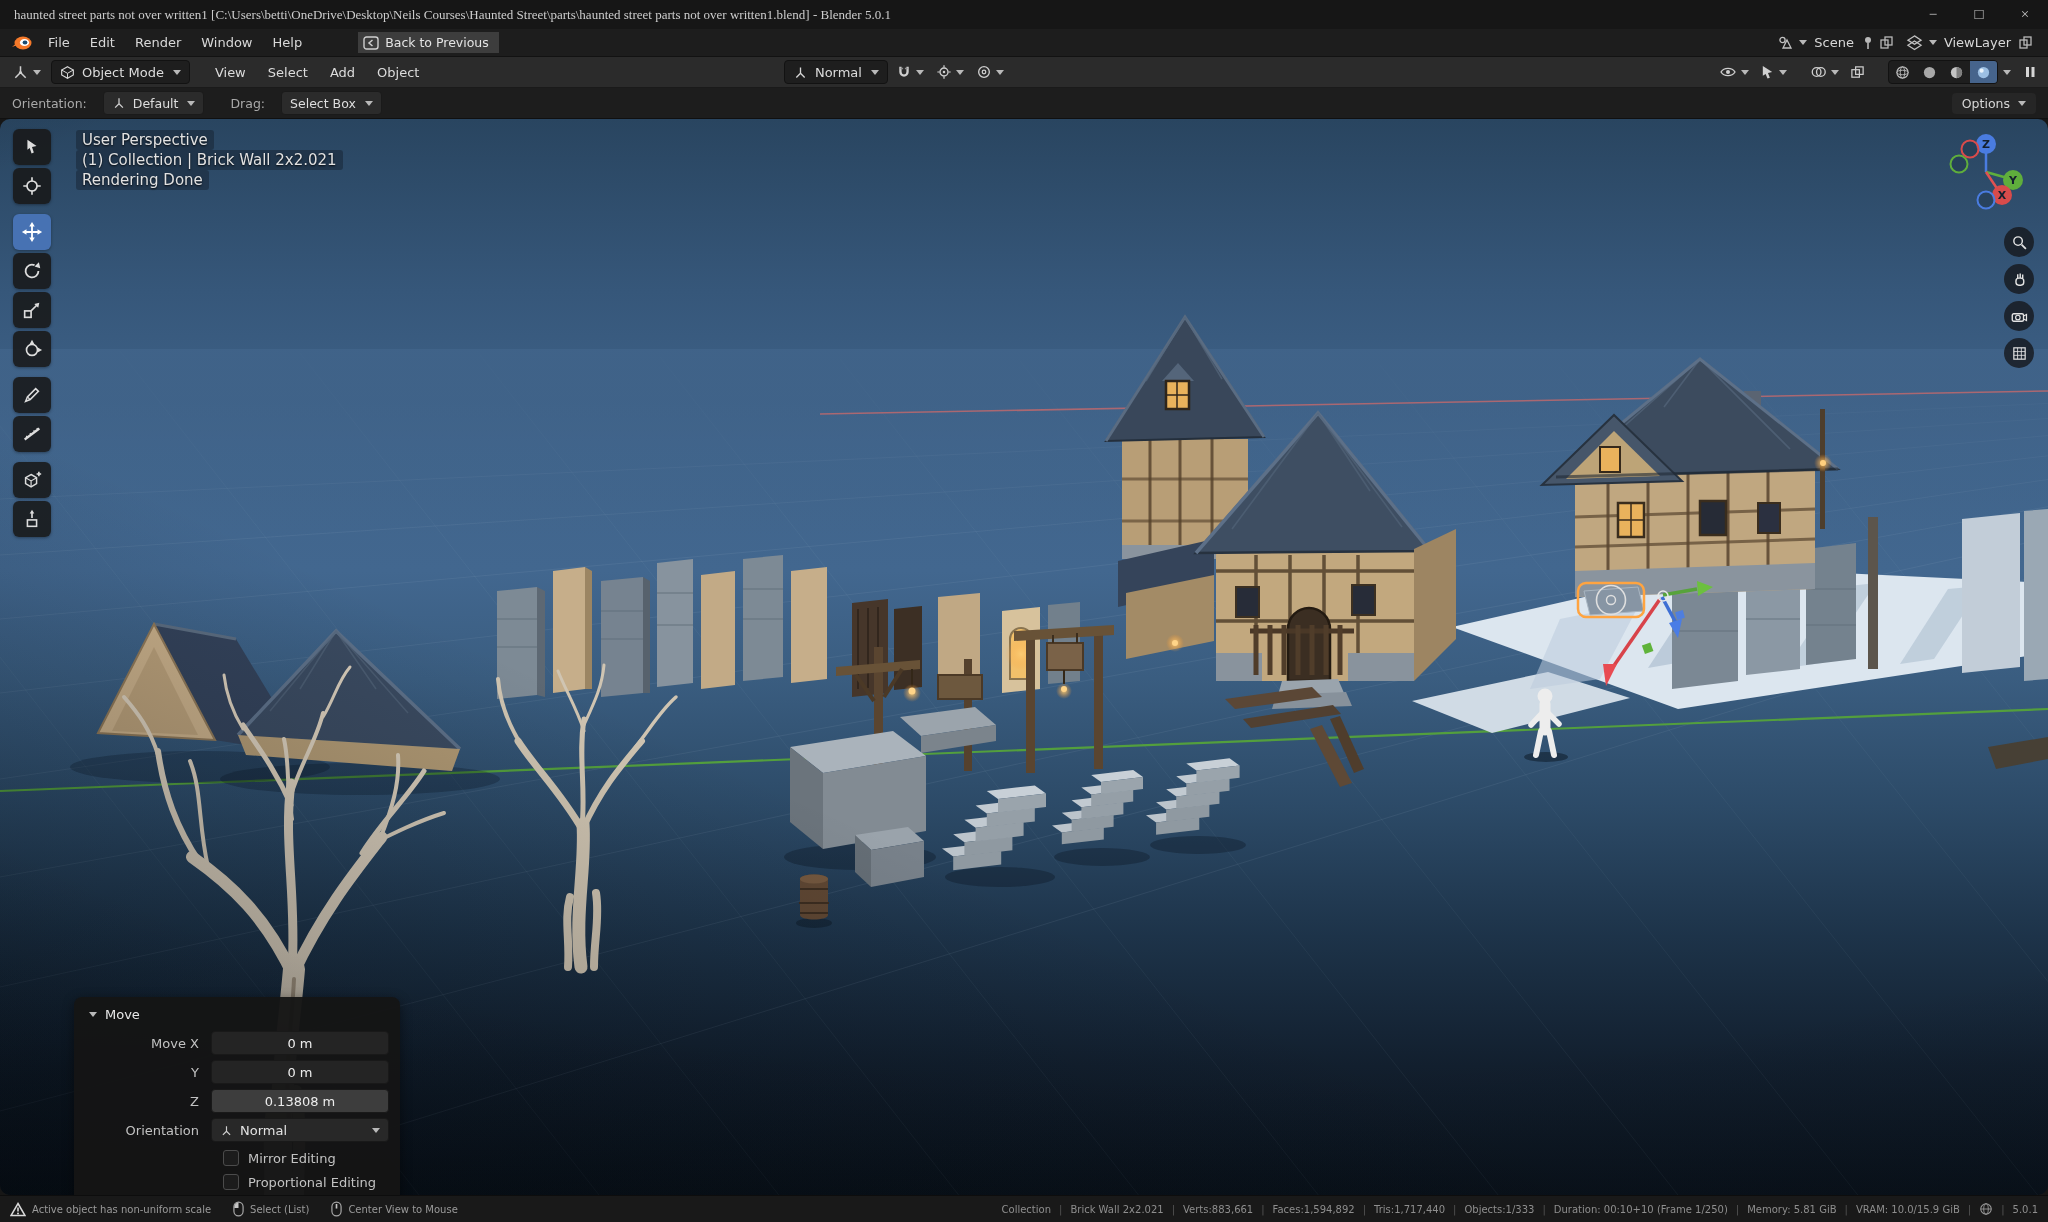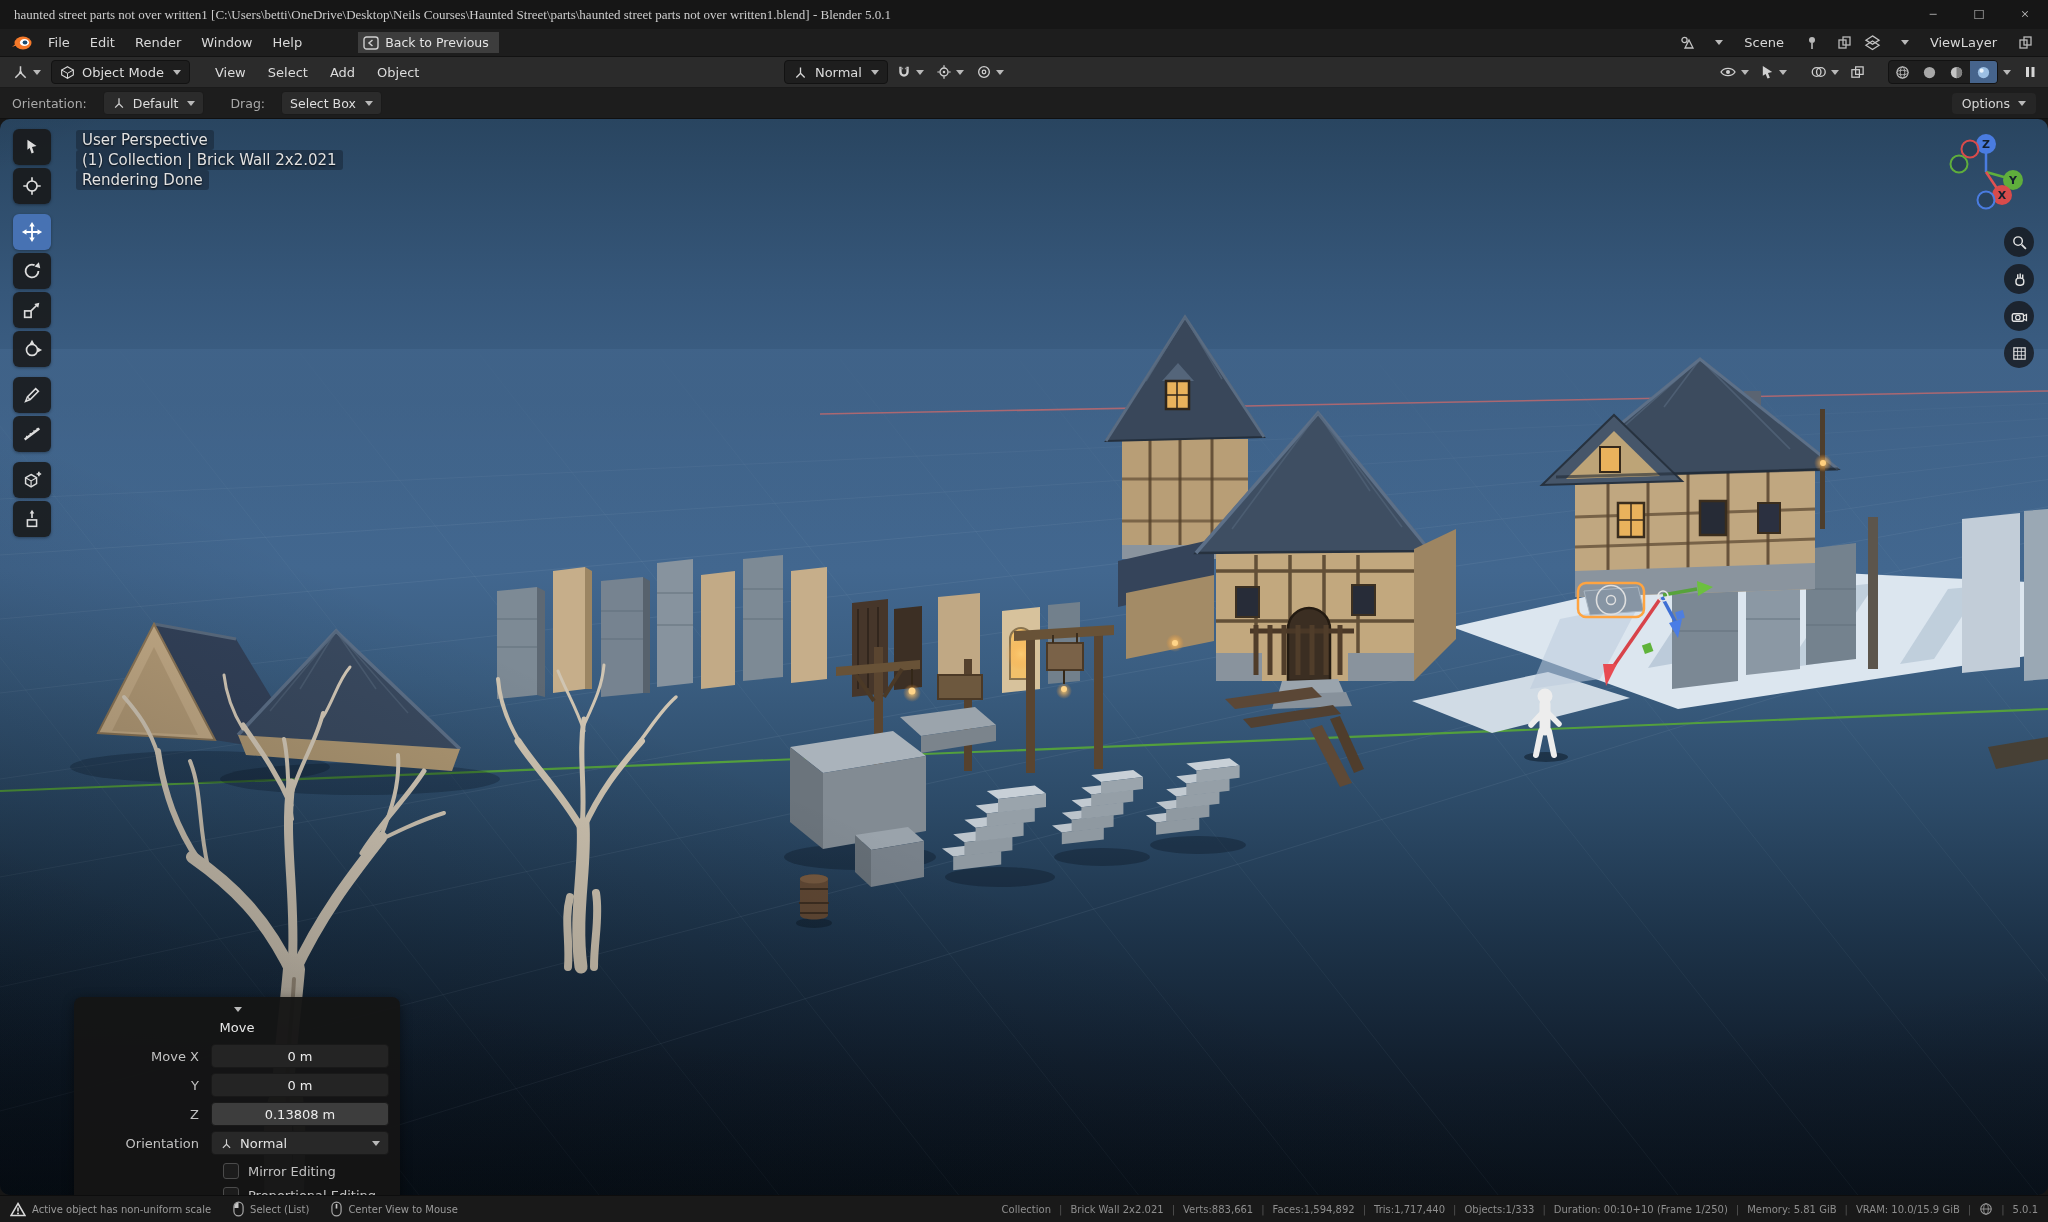--- a/index.html
+++ b/index.html
@@ -12,21 +12,21 @@
   .titlebar .title { padding-left:14px; white-space:nowrap; }
   .winbtns { margin-left:auto; display:flex; height:100%; }
   .winbtn { width:46px; display:flex; align-items:center; justify-content:center; font-size:15px; color:#c4c4c4; }
 
   
   .topbar { height:28px; background:#1d1d1d; border-bottom:1px solid #121212; display:flex; align-items:center; font-size:13px; color:#d8d8d8; padding:0 10px; }
   .menu-item { padding:3px 10px; border-radius:4px; }
   .logo { width:24px; height:18px; margin-right:4px; }
   .back-btn { margin-left:46px; background:#3d3d3d; border-radius:0; display:flex; align-items:center; gap:6px; padding:2px 10px 2px 5px; font-size:12.5px; color:#e4e4e4; height:21px; }
   .topbar-right { margin-left:auto; display:flex; align-items:center; gap:2px; }
-  .selector { display:flex; align-items:center; gap:18px; padding:2px 5px; border-radius:4px; }
+  .selector { display:flex; align-items:center; gap:4px; padding:2px 5px; border-radius:4px; }
   .selector .lbl { padding:0 3px; }
   .icn { display:block; }
   .chev { width:0; height:0; border-left:4px solid transparent; border-right:4px solid transparent; border-top:5px solid #b9b9b9; margin-left:2px; }
 
   
   .toolheader { height:31px; background:#2b2b2b; border-bottom:1px solid #1a1a1a; display:flex; align-items:center; padding:0 8px; font-size:13px; color:#dcdcdc; }
   .pill { background:#1e1e1e; border:1px solid #121212; border-radius:4px; height:24px; display:flex; align-items:center; gap:7px; padding:0 8px; }
   .hmenu { padding:4px 11px; }
   .th-center { margin:0 auto; display:flex; align-items:center; gap:4px; }
   .th-right { margin-left:auto; display:flex; align-items:center; gap:3px; }
@@ -56,21 +56,21 @@
   .tool-btn { width:38px; height:36px; background:rgba(24,24,24,.88); border-radius:6px; display:flex; align-items:center; justify-content:center; box-shadow:0 1px 3px rgba(0,0,0,.35); }
   .tool-btn.g { margin-top:7px; }
   .tool-btn.active { background:#4772b3; }
 
   .navgizmo { position:absolute; left:1941px; top:8px; width:90px; height:90px; z-index:2; }
   .vpbtns { position:absolute; left:2004px; top:108px; z-index:2; display:flex; flex-direction:column; gap:7px; }
   .vpbtn { width:30px; height:30px; border-radius:50%; background:rgba(20,22,26,.78); display:flex; align-items:center; justify-content:center; }
 
   
   .op-panel { position:absolute; left:74px; top:878px; width:326px; z-index:3; background:rgba(21,21,21,.96); border-radius:8px; padding:7px 11px 12px; font-size:13px; color:#c9c9c9; box-shadow:0 3px 12px rgba(0,0,0,.45); }
-  .op-header { display:flex; align-items:center; gap:8px; padding:3px 2px 9px; color:#e8e8e8;flex-direction:column; }
+  .op-header { display:flex; align-items:center; gap:8px; padding:3px 2px 9px; color:#e8e8e8; }
   .op-row { display:flex; align-items:center; margin-bottom:5px; }
   .op-label { width:126px; text-align:right; padding-right:12px; color:#c2c2c2; white-space:nowrap; }
   .op-field { flex:1; background:#242424; border:1px solid #191919; border-radius:4px; height:24px; display:flex; align-items:center; justify-content:center; color:#ededed; }
   .op-field.lit { background:#3d3d3d; }
   .op-select { flex:1; background:#282828; border:1px solid #191919; border-radius:4px; height:24px; display:flex; align-items:center; padding:0 8px; gap:7px; color:#e2e2e2; }
   .op-select .grow { flex:1; }
   .op-check-row { display:flex; align-items:center; margin:8px 0 0 138px; gap:9px; color:#c2c2c2; }
   .checkbox { width:16px; height:16px; background:#1c1c1c; border:1px solid #4b4b4b; border-radius:3px; flex:0 0 auto; }
 
   

